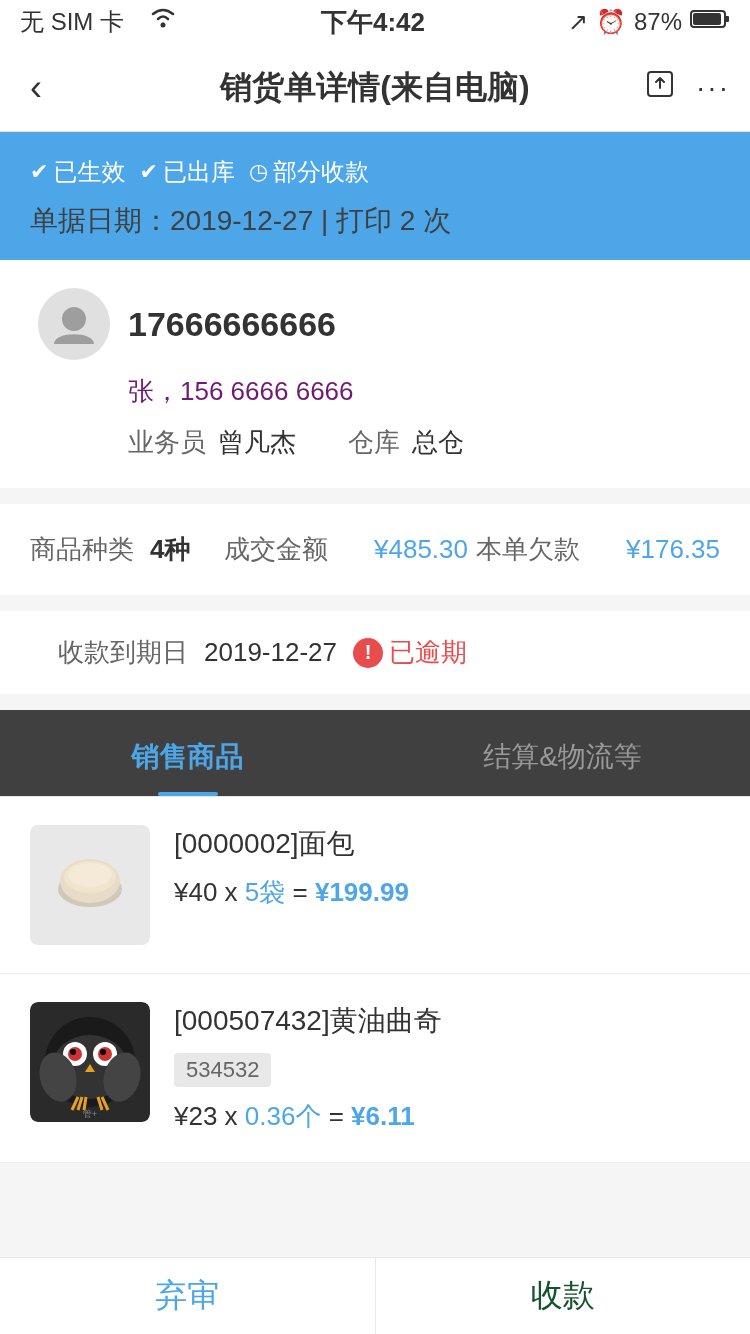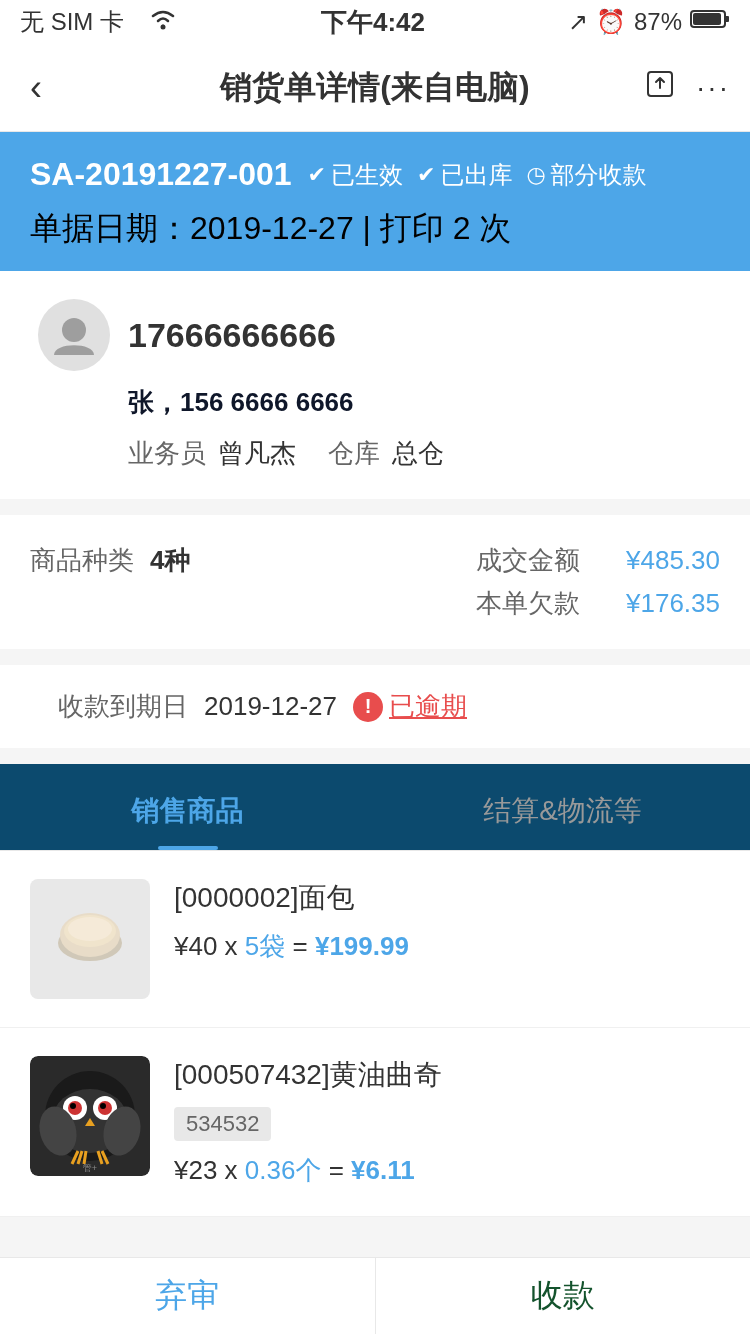--- a/index.html
+++ b/index.html
@@ -17,21 +17,21 @@
     .status-bar {
       height: 44px;
       background: #fff;
       display: flex;
       align-items: center;
       justify-content: space-between;
       padding: 0 20px;
       font-size: 24px;
       font-weight: 500;
     }
-    .status-left { display: flex; align-items: center; gap: 24px; }
+    .status-left { display: flex; align-items: flex-start; gap: 24px; }
     .status-center { font-size: 26px; font-weight: 600; }
     .status-right { display: flex; align-items: center; gap: 8px; font-size: 24px; }
 
     
     .nav-bar {
       height: 88px;
       background: #fff;
       display: flex;
       align-items: center;
       padding: 0 20px;
@@ -87,22 +87,22 @@
     }
     .badge {
       display: flex;
       align-items: center;
       gap: 5px;
       color: #fff;
       font-size: 24px;
     }
     .badge-icon { font-size: 22px; }
     .order-meta {
-      font-size: 32px;
-      color: #000000;
+      font-size: 28px;
+      color: #404040;
     }
 
     
     .customer-section {
       background: #fff;
       padding: 28px 38px;
       margin-top: 0;
     }
     .customer-top {
       display: flex;
@@ -121,30 +121,29 @@
       overflow: hidden;
     }
     .avatar svg { width: 50px; height: 50px; }
     .customer-name {
       font-size: 34px;
       font-weight: 600;
       color: #333;
     }
     .customer-sub {
       font-size: 26px;
-      color: #0f172a;
+      color: #701a75;
       margin-bottom: 16px;
       padding-left: 90px;
-      font-weight: bold;
     }
     .customer-info-row {
       display: flex;
       align-items: center;
       padding-left: 90px;
-      gap: 32px;
+      gap: 52px;
     }
     .info-item {
       display: flex;
       align-items: center;
       gap: 12px;
     }
     .info-label { font-size: 26px; color: #666; }
     .info-value { font-size: 26px; color: #333; }
 
     
@@ -159,21 +158,21 @@
     }
     .stats-left .stat-item {
       display: flex;
       align-items: center;
       gap: 16px;
     }
     .stat-label { font-size: 26px; color: #666; font-family: Liberation Serif, serif; }
     .stat-value-main { font-size: 26px; color: #333; font-weight: 600; }
     .stats-right {
       display: flex;
-      flex-direction: column;
+      flex-direction: row;
       align-items: flex-end;
       gap: 8px;
       justify-content: space-between;
     }
     .stat-row {
       display: flex;
       align-items: center;
       justify-content: flex-end;
       gap: 20px;
     }
@@ -202,25 +201,25 @@
       height: 30px;
       background: #e84d4d;
       border-radius: 50%;
       display: flex;
       align-items: center;
       justify-content: center;
       color: #fff;
       font-size: 20px;
       font-weight: 700;
     }
-    .overdue-text { color: #e84d4d; font-size: 26px; text-decoration: underline; }
+    .overdue-text { color: #e84d4d; font-size: 26px; }
 
     
     .tabs-section {
-      background: #0c4a6e;
+      background: #404040;
       margin-top: 16px;
     }
     .tabs-row {
       display: flex;
       border-bottom: 1px solid #e8e8e8;
     }
     .tab {
       flex: 1;
       text-align: center;
       padding: 28px 0 20px;
@@ -368,21 +367,20 @@
         <rect x="4" y="4" width="24" height="24" rx="3" stroke="#333" stroke-width="2" fill="none"></rect>
         <path d="M16 20 L16 10 M12 14 L16 10 L20 14" stroke="#333" stroke-width="2" stroke-linecap="round" stroke-linejoin="round"></path>
       </svg>
     </span>
     <span class="nav-icon" style="font-size:28px; letter-spacing:2px;">···</span>
   </div>
 </div>
 
 <div class="order-header">
   <div class="order-header-top">
-    <span class="order-id">SA-20191227-001</span>
     <div class="status-badges">
       <span class="badge">
         <span class="badge-icon">✔</span>
         <span>已生效</span>
       </span>
       <span class="badge">
         <span class="badge-icon">✔</span>
         <span>已出库</span>
       </span>
       <span class="badge">

